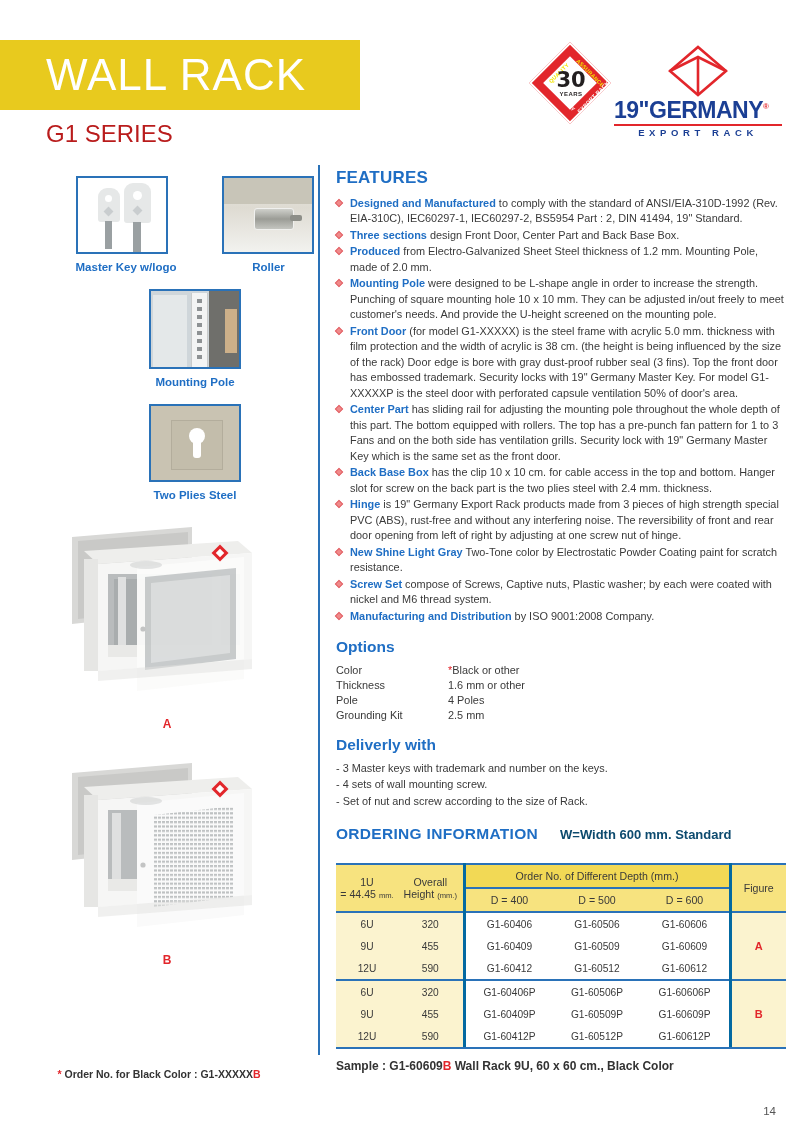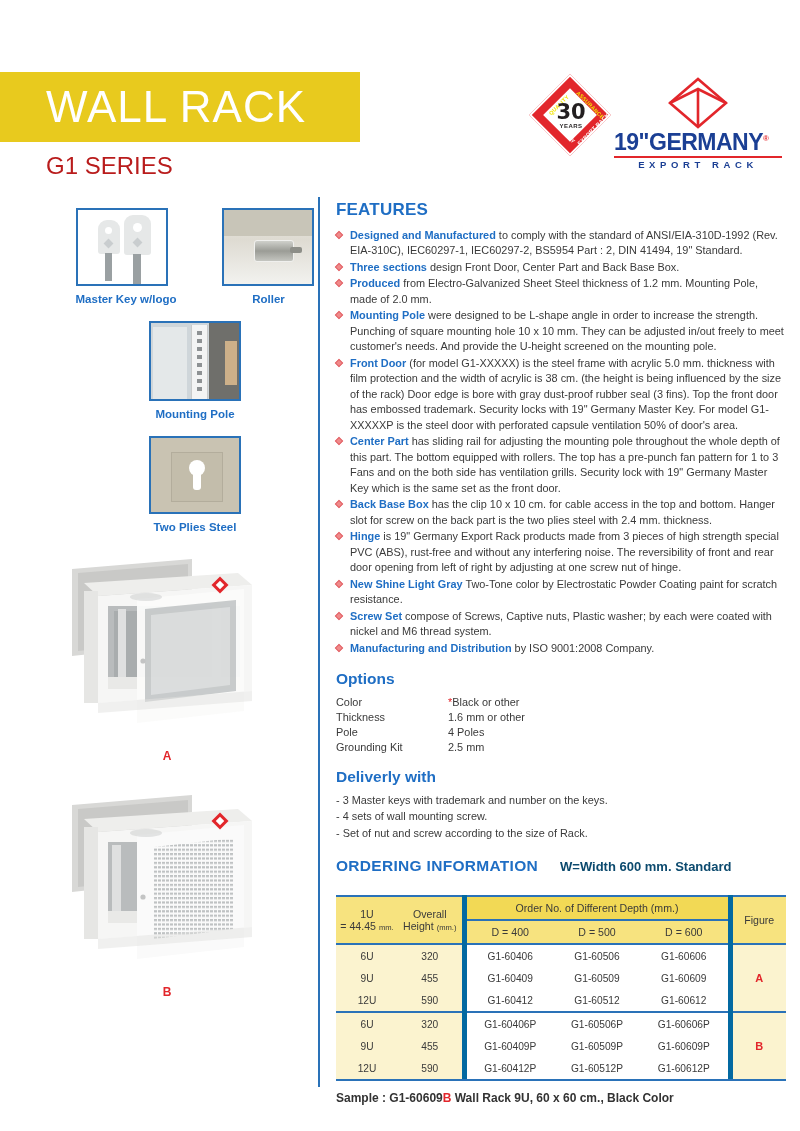--- a/index.html
+++ b/index.html
@@ -8,21 +8,21 @@
     width: 800px; height: 1131px;
     background: #ffffff;
     font-family: "Liberation Sans", sans-serif;
     color: #333333;
     position: relative;
     overflow: hidden;
   }
   .page { position: relative; width: 800px; height: 1131px; }
 
   
-  .header { position: relative; height: 160px; margin-top: 32px; }
+  .header { position: relative; height: 160px; }
   .title-banner {
     position: absolute; left: 0; top: 40px;
     width: 360px; height: 70px;
     background: #e8ca1e;
     display: flex; align-items: center;
   }
   .title-banner-text {
     color: #ffffff; font-size: 44px; letter-spacing: 1px;
     font-weight: 400; padding-left: 46px;
   }
@@ -187,21 +187,21 @@
   .hdr-gold { background: #f2d955; }
   .hdr-cell { font-weight: normal; font-size: 10.6px; padding: 5px 2px; }
   .hdr-cell .sm { font-size: 7.6px; }
   .sub-blue-b { border-bottom: 2px solid #2a72b8; }
   .cell-cream { background: #fbf3cf; }
   .cell-white { background: #ffffff; }
   .otable td { padding: 5.5px 2px; }
   .grp-sep td { border-top: 2px solid #2a72b8; padding: 0; height: 0; }
   .fig-cell { color: #e2262b; font-weight: bold; font-size: 11px; }
   .tbl-bottom td { border-bottom: 2px solid #2a72b8; padding: 0; height: 0; }
-  .vdiv-l { border-left: 5px solid #0369a1; }
+  .vdiv-l { border-left: 3px solid #0369a1; }
 
   .sample-note {
     margin-top: 10px; font-size: 12px; color: #333333; font-weight: bold;
   }
   .sample-note .bsuf { color: #e2262b; }
 
   .page-num {
     position: absolute; right: 24px; bottom: 14px;
     font-size: 11.5px; color: #555555;
   }
@@ -357,20 +357,23 @@
           <rect x="-6" y="-6" width="12" height="12" fill="#e2262b" transform="rotate(45)"></rect>
           <rect x="-3" y="-3" width="6" height="6" fill="#ffffff" transform="rotate(45)"></rect>
         </g>
         <ellipse cx="104" cy="46" rx="16" ry="4" fill="#c9cbcb" opacity="0.5"></ellipse>
         <polygon points="56,152 210,140 210,150 56,162" fill="#e2e2e0" opacity="0.5"></polygon>
       </svg>
       <div class="fig-label">B</div>
     </div>
   </div>
 
+  <div class="black-note">
+    <span class="star">*</span><span> Order No. for Black Color   :   G1-XXXXX</span><span class="bsuf">B</span>
+  </div>
 
   <div class="right-col">
 
     <h2 class="sec">FEATURES</h2>
     <ul class="feat-list" id="feat-list">
         <li class="feat-item"><span class="dia"></span><b>Designed and Manufactured</b><span> to comply with the standard of ANSI/EIA-310D-1992 (Rev. EIA-310C), IEC60297-1, IEC60297-2, BS5954 Part : 2, DIN 41494, 19" Standard.</span></li>
         <li class="feat-item"><span class="dia"></span><b>Three sections</b><span> design Front Door, Center Part and Back Base Box.</span></li>
         <li class="feat-item"><span class="dia"></span><b>Produced</b><span> from Electro-Galvanized Sheet Steel  thickness of 1.2 mm. Mounting Pole, made of 2.0 mm.</span></li>
         <li class="feat-item"><span class="dia"></span><b>Mounting Pole</b><span> were designed to be L-shape angle in order to increase the strength. Punching of square mounting hole   10 x 10 mm. They can be adjusted in/out freely to meet customer's needs. And provide the U-height screened on the mounting pole.</span></li>
         <li class="feat-item"><span class="dia"></span><b>Front Door</b><span> (for model G1-XXXXX) is the steel frame with acrylic 5.0 mm. thickness with film protection and the width of acrylic is 38 cm. (the height is being influenced by the size of the rack) Door edge is bore with gray dust-proof rubber seal (3 fins). Top the front door has embossed trademark. Security locks with 19" Germany Master Key. For model G1-XXXXXP is the steel door with perforated capsule ventilation 50% of door's area.</span></li>

